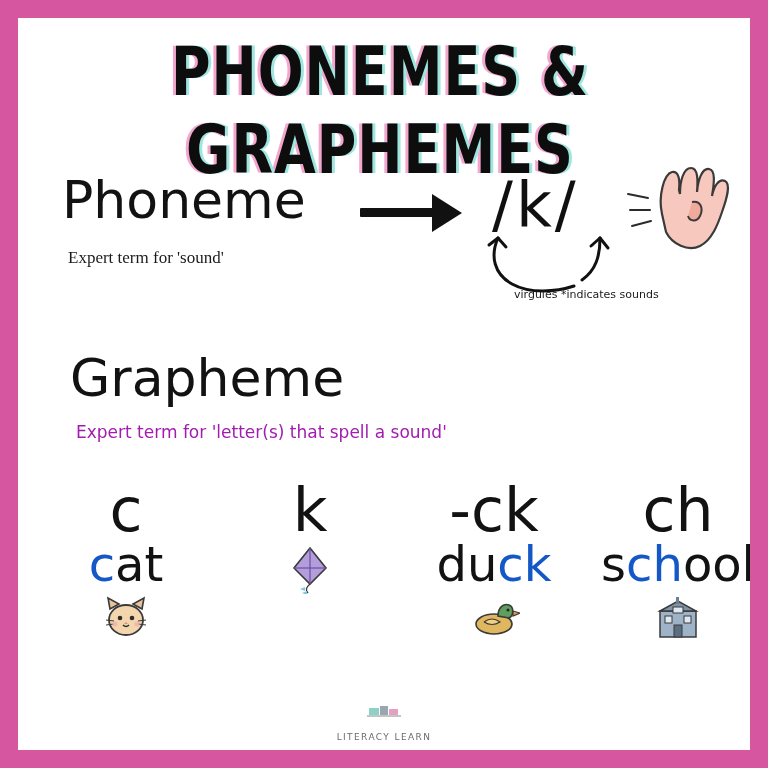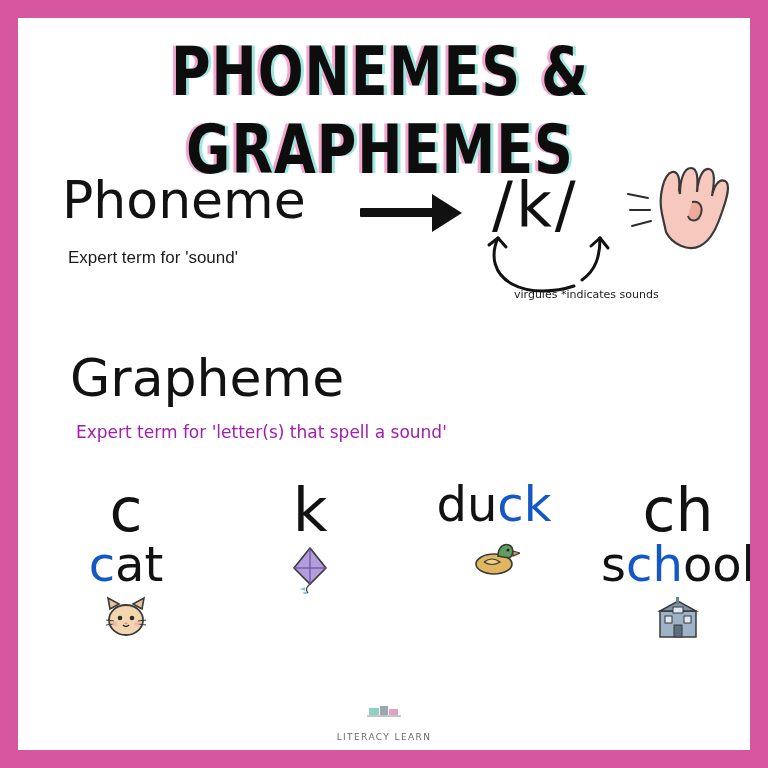--- a/index.html
+++ b/index.html
@@ -57,21 +57,21 @@
     color: #121212;
     letter-spacing: 0px;
   }
   .phoneme-word {
     position: absolute;
     top: 0; left: 0;
     font-size: 52px;
   }
   .sub-note {
     position: absolute;
-    font-family: Liberation Sans, sans-serif;
+    font-family: Liberation Serif, serif;
     font-size: 17px;
     color: #1b1b1b;
   }
   .phoneme-sub { top: 78px; left: 6px; }
 
   .arrow-main {
     position: absolute;
     top: 22px; left: 298px;
     width: 110px; height: 40px;
   }
@@ -287,20 +287,21 @@
             <path d="M20,2 L20,38" stroke="#6a4fa3" stroke-width="1.2"></path>
             <path d="M4,22 L36,22" stroke="#6a4fa3" stroke-width="1.2"></path>
             <path d="M20,38 q-6,5 -2,9" fill="none" stroke="#3a3a3a" stroke-width="1.3"></path>
             <path d="M15,41 l-5,2 l5,2 Z" fill="#7fc7e8"></path>
             <path d="M17,45 l-5,2 l5,2 Z" fill="#7fc7e8"></path>
           </svg>
         </div>
       </div>
 
       <div class="col">
+        <div class="grapheme-letter">-ck</div>
         <div class="example-word"><span>du</span><span class="hl">ck</span></div>
         <div class="pic">
           <svg width="52" height="40" viewBox="0 0 52 40">
             <ellipse cx="26" cy="26" rx="18" ry="10" fill="#e0b75f" stroke="#3a3a3a" stroke-width="1.6"></ellipse>
             <path d="M30,18 C30,9 36,5 41,7 C46,9 46,17 41,20 Z" fill="#5e9f5e" stroke="#3a3a3a" stroke-width="1.6"></path>
             <circle cx="40" cy="12" r="1.5" fill="#222"></circle>
             <path d="M45,13 l7,2 l-7,3 Z" fill="#e6a33c" stroke="#3a3a3a" stroke-width="1.2"></path>
             <path d="M16,24 q8,-6 16,0 q-8,5 -16,0" fill="#f0cf86" stroke="#3a3a3a" stroke-width="1.2"></path>
           </svg>
         </div>

